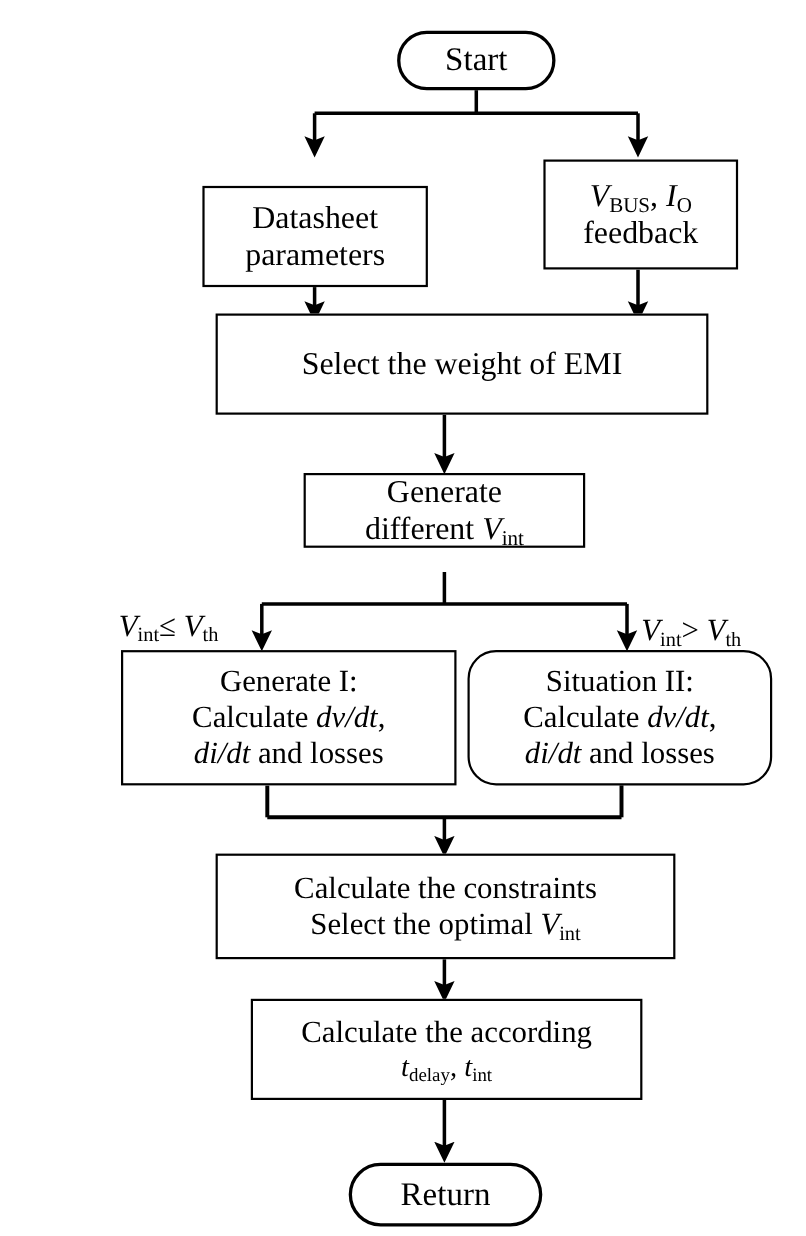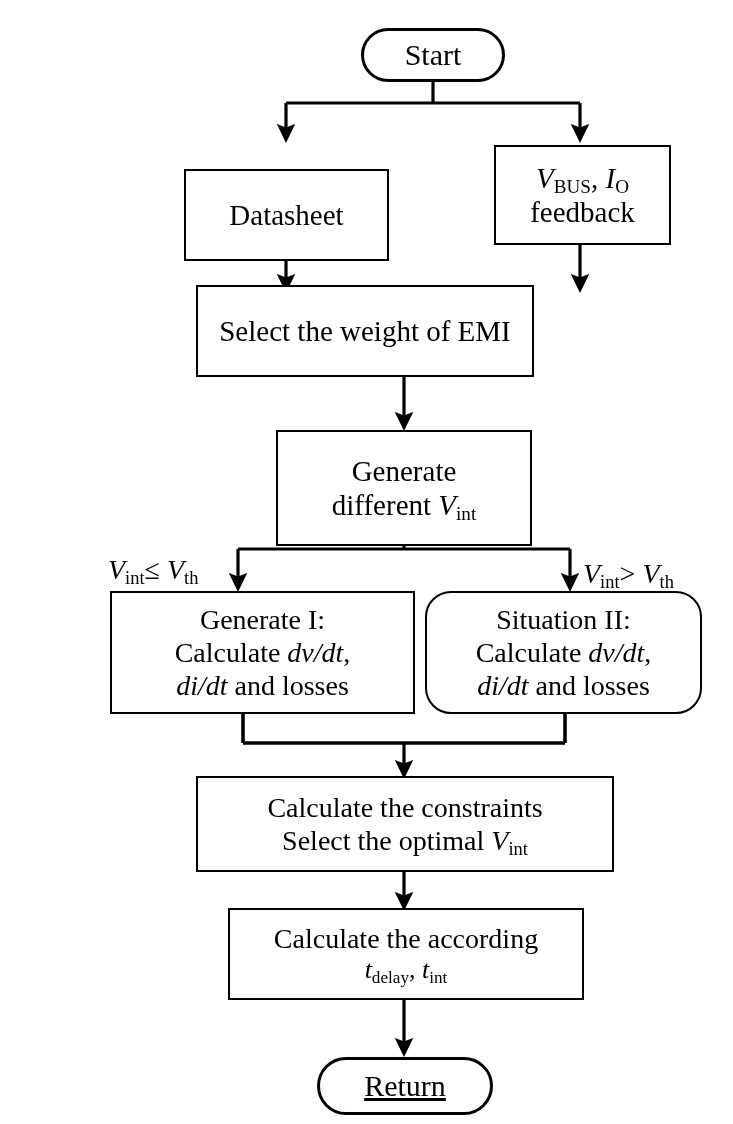--- a/index.html
+++ b/index.html
@@ -123,34 +123,35 @@
       <path d="M 404 1000 L 404 1047" marker-end="url(#arrow)"></path>
     </g>
   </svg>
 
   <div class="node terminator f30" style="left:361px; top:28px; width:144px; height:54px;">
     <span class="ln">Start</span>
   </div>
 
   <div class="node process f29" style="left:184px; top:145px; width:205px; height:92px;margin-top:24px;">
     <span class="ln">Datasheet</span>
+    <span class="ln">parameters</span>
   </div>
 
   <div class="node process f29" style="left:494px; top:145px; width:177px; height:100px;">
     <span class="ln">
       <i class="it">V</i><sub>BUS</sub><span>, </span><i class="it">I</i><sub>O</sub>
     </span>
     <span class="ln">feedback</span>
   </div>
 
-  <div class="node process f29" style="left:196px; top:285px; width:338px; height:92px;">
+  <div class="node process f29" style="left:196px; top:285px; width:448px; height:92px;">
     <span class="ln">Select the weight of EMI</span>
   </div>
 
-  <div class="node process f29" style="left:276px; top:430px; width:256px; height:116px;">
+  <div class="node process f29" style="left:276px; top:430px; width:256px; height:68px;">
     <span class="ln">Generate</span>
     <span class="ln">
       <span>different </span><i class="it">V</i><sub>int</sub>
     </span>
   </div>
 
   <div class="edge-label f28" style="left:108px; top:554px;">
     <i class="it">V</i><sub>int</sub><span>≤ </span><i class="it">V</i><sub>th</sub>
   </div>
 
@@ -185,17 +186,17 @@
     </span>
   </div>
 
   <div class="node process f28" style="left:228px; top:908px; width:356px; height:92px;">
     <span class="ln">Calculate the according</span>
     <span class="ln f26">
       <i class="it">t</i><sub>delay</sub><span>, </span><i class="it">t</i><sub>int</sub>
     </span>
   </div>
 
-  <div class="node terminator f30" style="left:317px; top:1057px; width:176px; height:58px;text-decoration:underline;">
+  <div class="node terminator f30" style="left:317px; top:1057px; width:176px; height:58px;">
     <span class="ln">Return</span>
   </div>
 
 </div>
 
 </body></html>

